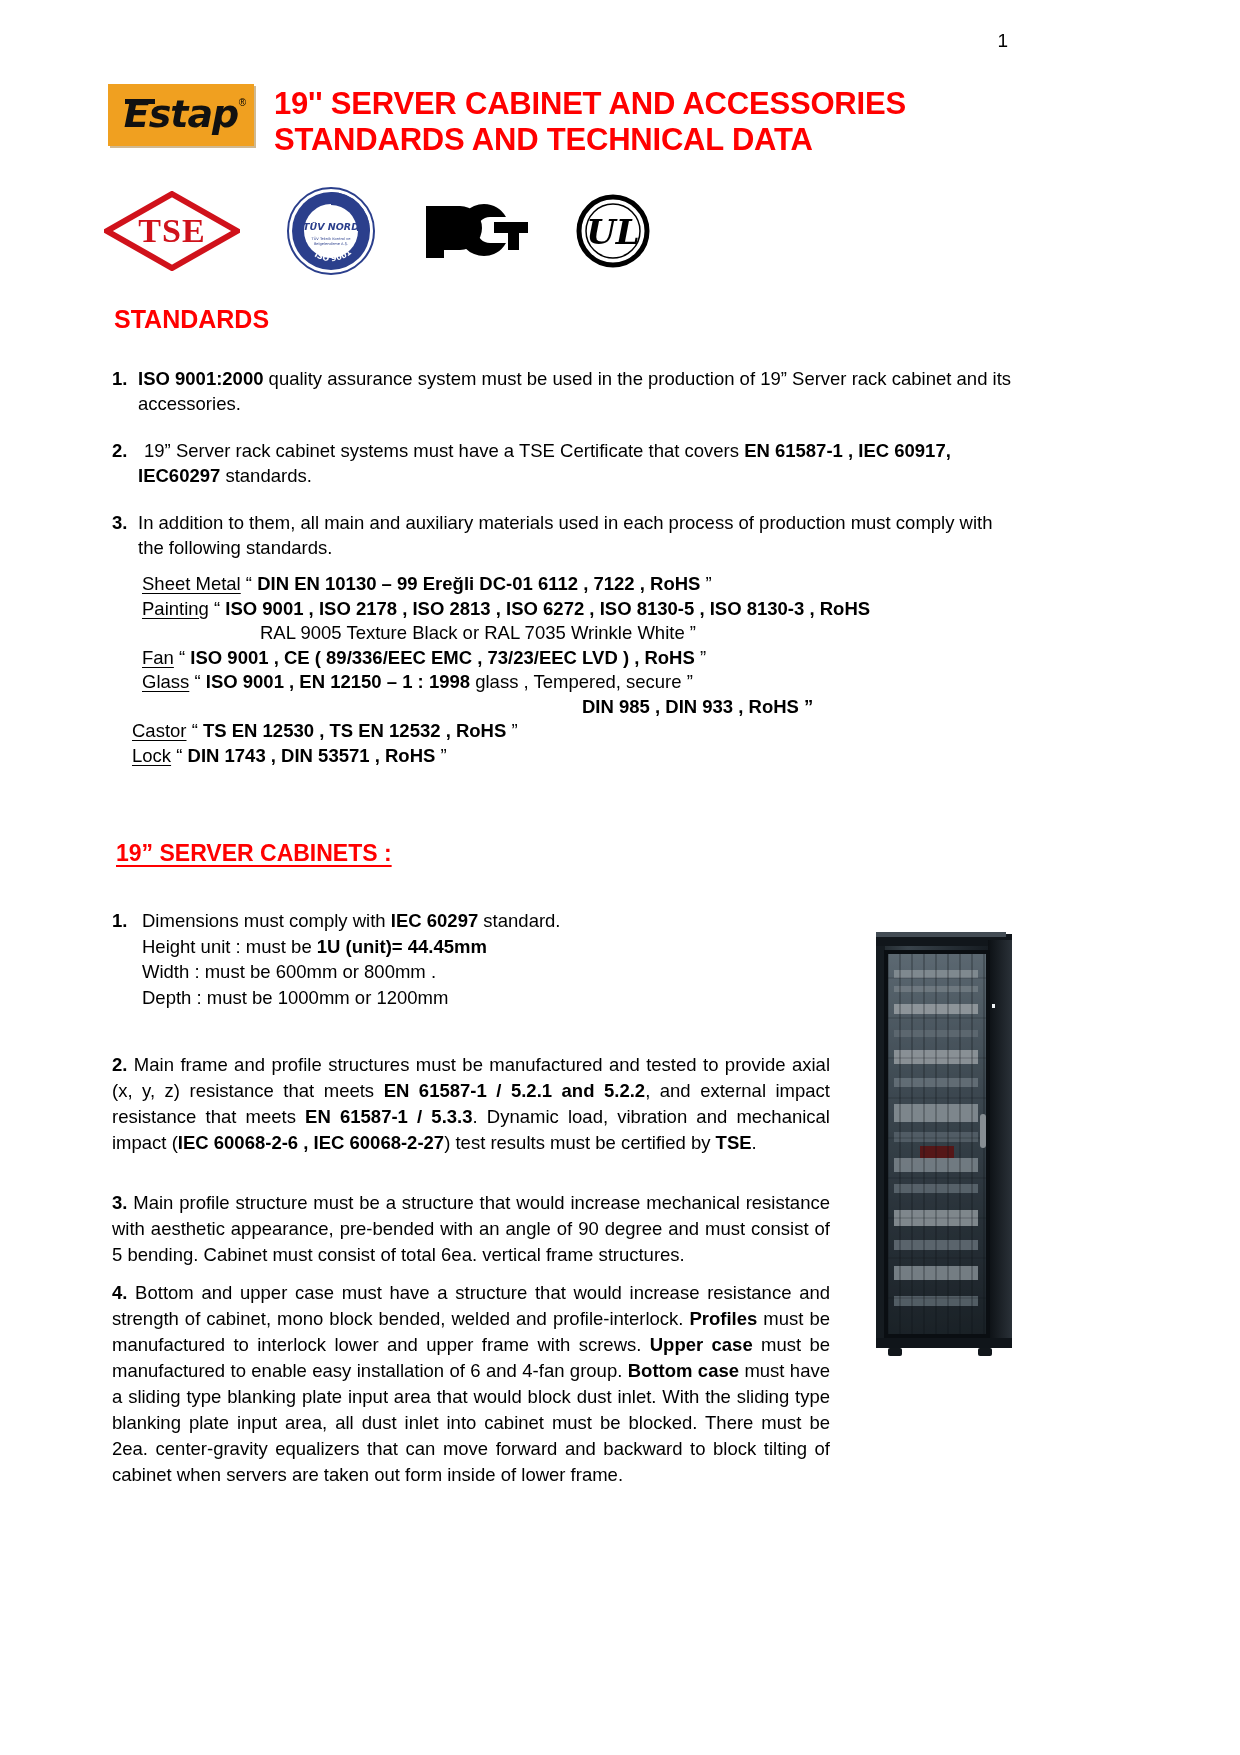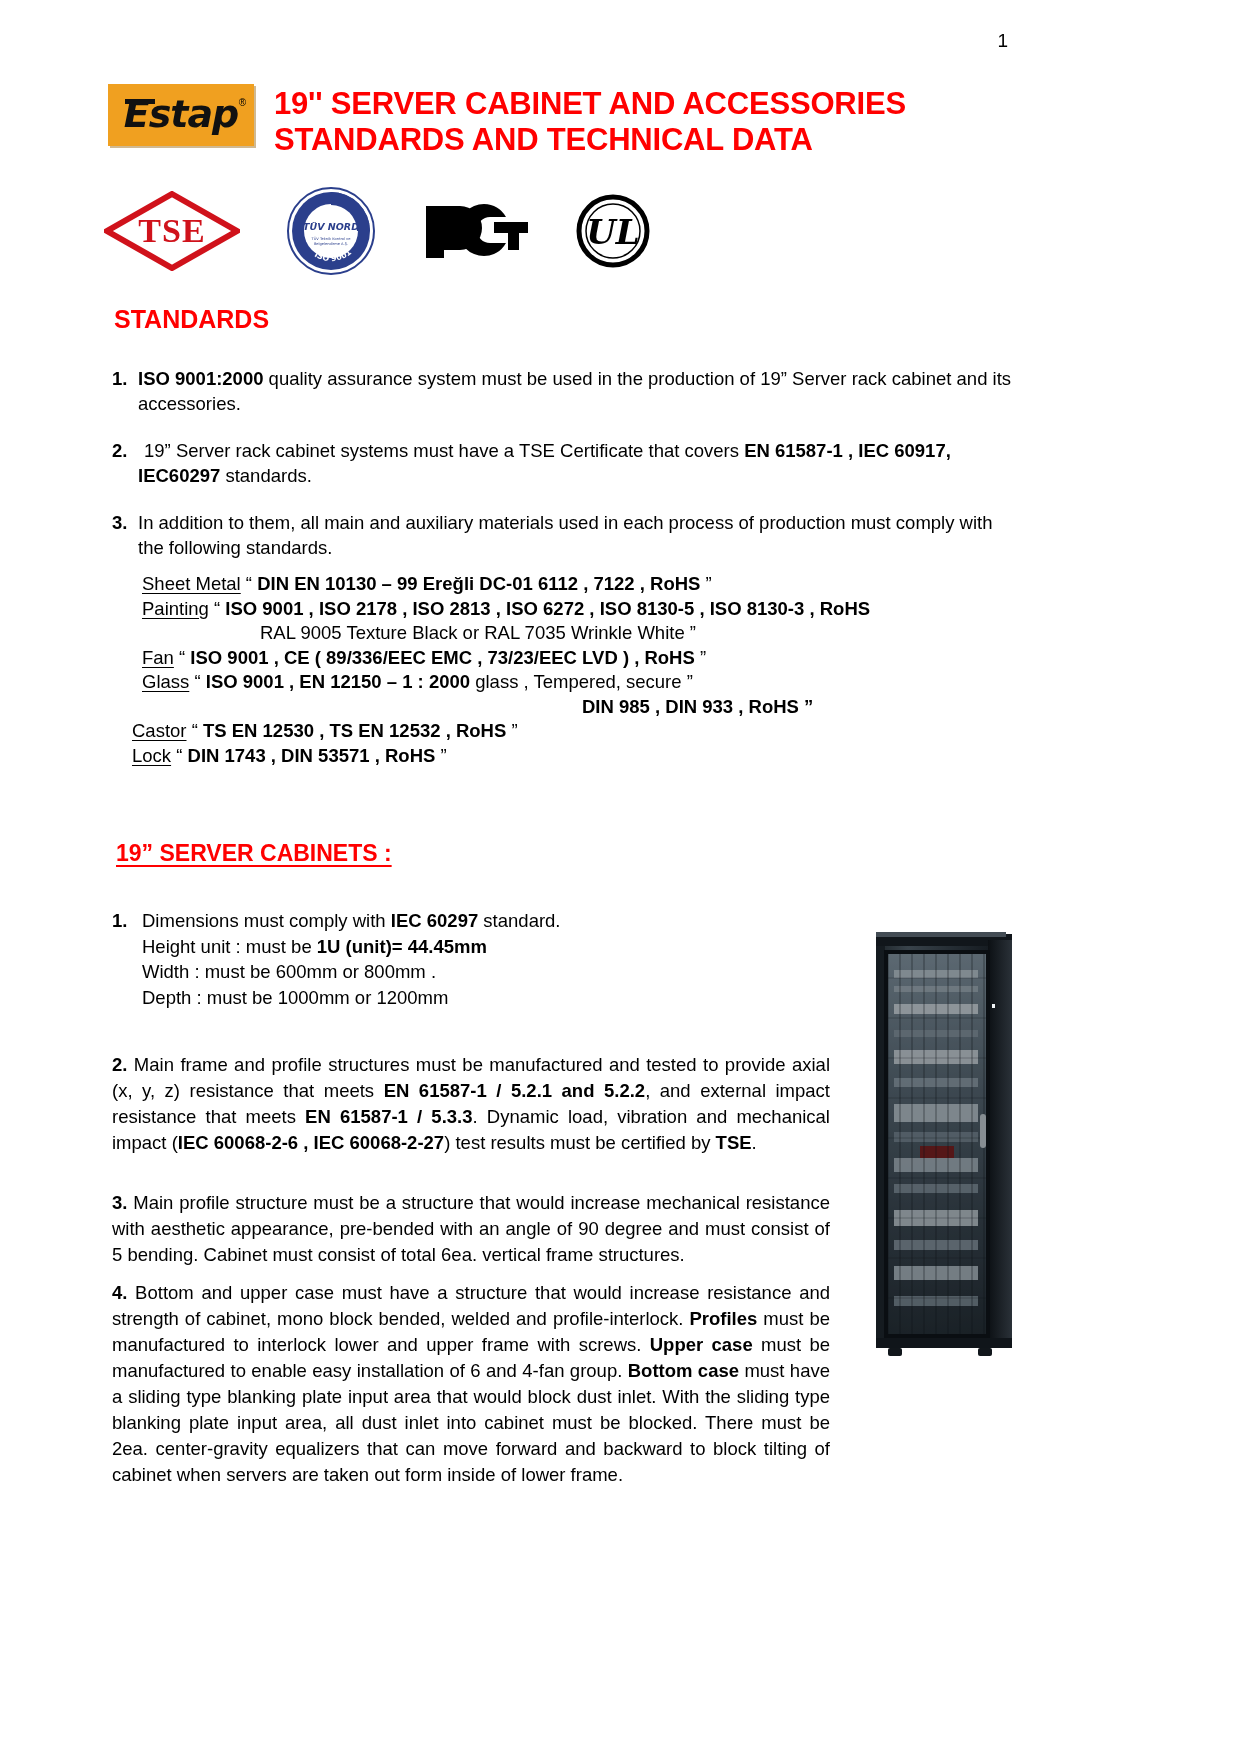--- a/index.html
+++ b/index.html
@@ -276,21 +276,21 @@
   <div class="materials">
 
     <div class="mat-row"><span class="mat-label">Sheet Metal</span><span> “ </span><b>DIN EN 10130 – 99 Ereğli DC-01 6112 , 7122 , RoHS</b><span> ”</span></div>
 
     <div class="mat-row"><span class="mat-label">Painting</span><span>  “ </span><b>ISO 9001 , ISO 2178 , ISO 2813 , ISO 6272 , ISO 8130-5 , ISO 8130-3 , RoHS</b></div>
 
     <div class="mat-row mat-cont">RAL 9005 Texture Black or RAL 7035  Wrinkle White ”</div>
 
     <div class="mat-row"><span class="mat-label">Fan</span><span>  “  </span><b>ISO 9001 ,  CE ( 89/336/EEC EMC , 73/23/EEC LVD ) , RoHS</b><span> ”</span></div>
 
-    <div class="mat-row"><span class="mat-label">Glass</span><span>   “ </span><b>ISO 9001 , EN 12150 – 1 : 2000</b><span> glass , Tempered, secure ”</span></div>
+    <div class="mat-row"><span class="mat-label">Glass</span><span>   “ </span><b>ISO 9001 , EN 12150 – 1 : 1998</b><span> glass , Tempered, secure ”</span></div>
 
 
     <div class="mat-row mat-cont2"><b>DIN 985 , DIN 933 , RoHS ”</b></div>
 
     <div class="mat-row mat-indent-small"><span class="mat-label">Castor</span><span>  “ </span><b>TS EN 12530 , TS EN 12532 , RoHS</b><span> ”</span></div>
 
     <div class="mat-row mat-indent-small"><span class="mat-label">Lock</span><span>  “ </span><b>DIN 1743 , DIN 53571 , RoHS</b><span> ”</span></div>
 
   </div>
 

